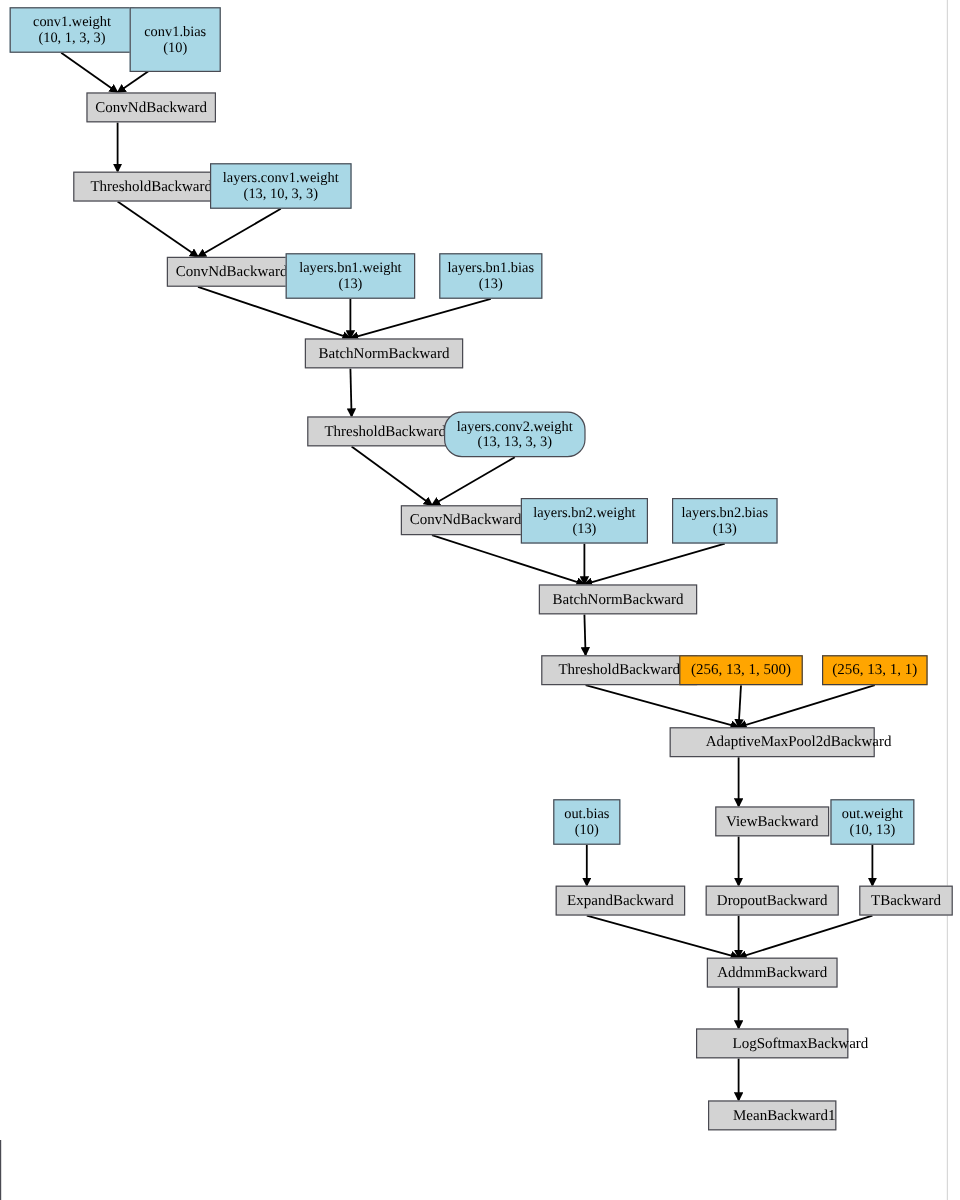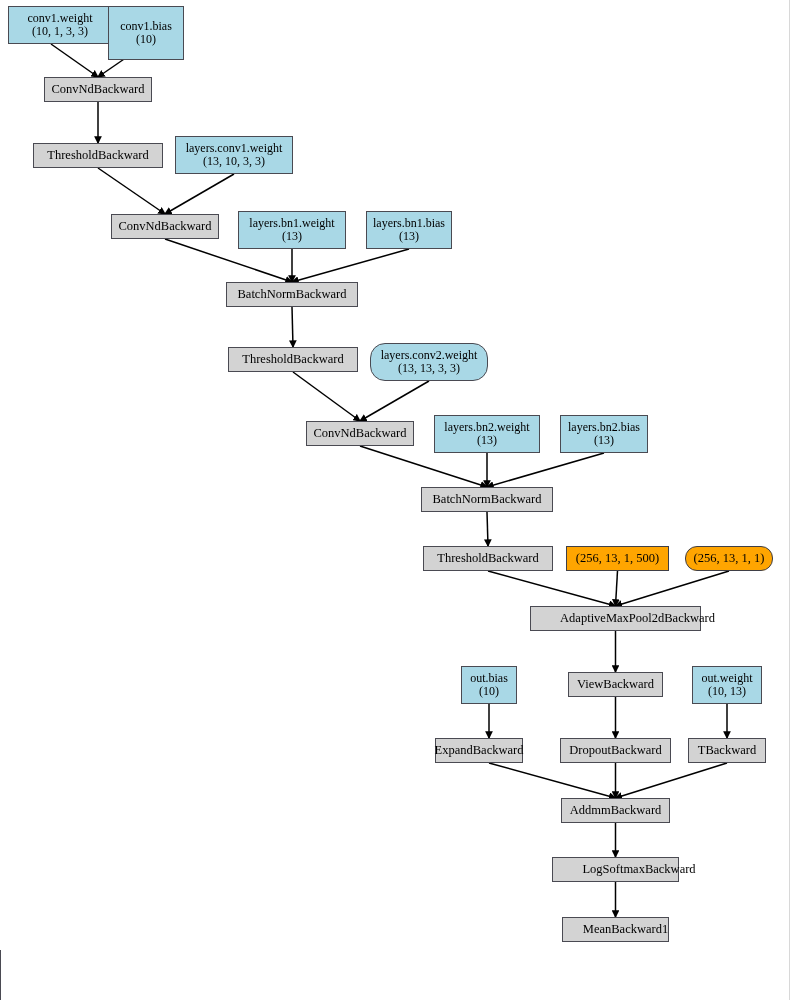--- a/index.html
+++ b/index.html
@@ -55,20 +55,21 @@
     line-height: 1.08;
     white-space: nowrap;
     border: 1.6px solid #4a4a52;
     z-index: 2;
   }
   .node .l1 { display: block; }
   .node .l2 { display: block; }
   .node-op {
     background: #d3d3d3;
     font-size: 12.5px;
+    margin-left: 28px;
   }
   .node-param {
     background: #a9d8e6;
     font-size: 12px;
   }
   .node-tensor {
     background: #ffa500;
     font-size: 12.5px;
     border-color: #3f3f46;
     text-align: center;
@@ -169,38 +170,38 @@
       </div>
       <div class="node node-op" style="left: 421px; top: 487px; width: 132px; height: 25px;">
         <span class="l1">BatchNormBackward</span>
       </div>
       <div class="node node-op" style="left: 423px; top: 546px; width: 130px; height: 25px;">
         <span class="l1">ThresholdBackward</span>
       </div>
       <div class="node node-tensor" style="left: 566px; top: 546px; width: 103px; height: 25px;">
         <span class="l1">(256, 13, 1, 500)</span>
       </div>
-      <div class="node node-tensor" style="left: 685px; top: 546px; width: 88px; height: 25px; border-radius: 12px;">
+      <div class="node node-tensor" style="left: 685px; top: 546px; width: 88px; height: 25px;">
         <span class="l1">(256, 13, 1, 1)</span>
       </div>
       <div class="node node-op" style="left: 530px; top: 606px; width: 171px; height: 25px; padding-left: 44px;">
         <span class="l1">AdaptiveMaxPool2dBackward</span>
       </div>
       <div class="node node-param" style="left: 461px; top: 666px; width: 56px; height: 38px;">
         <span class="l1">out.bias</span>
         <span class="l2">(10)</span>
       </div>
       <div class="node node-op" style="left: 568px; top: 672px; width: 95px; height: 25px;">
         <span class="l1">ViewBackward</span>
       </div>
       <div class="node node-param" style="left: 692px; top: 666px; width: 70px; height: 38px;">
         <span class="l1">out.weight</span>
         <span class="l2">(10, 13)</span>
       </div>
-      <div class="node node-op" style="left: 435px; top: 738px; width: 88px; height: 25px;">
+      <div class="node node-op" style="left: 435px; top: 738px; width: 108px; height: 25px;">
         <span class="l1">ExpandBackward</span>
       </div>
       <div class="node node-op" style="left: 560px; top: 738px; width: 111px; height: 25px;">
         <span class="l1">DropoutBackward</span>
       </div>
       <div class="node node-op" style="left: 688px; top: 738px; width: 78px; height: 25px;">
         <span class="l1">TBackward</span>
       </div>
       <div class="node node-op" style="left: 561px; top: 798px; width: 109px; height: 25px;">
         <span class="l1">AddmmBackward</span>

